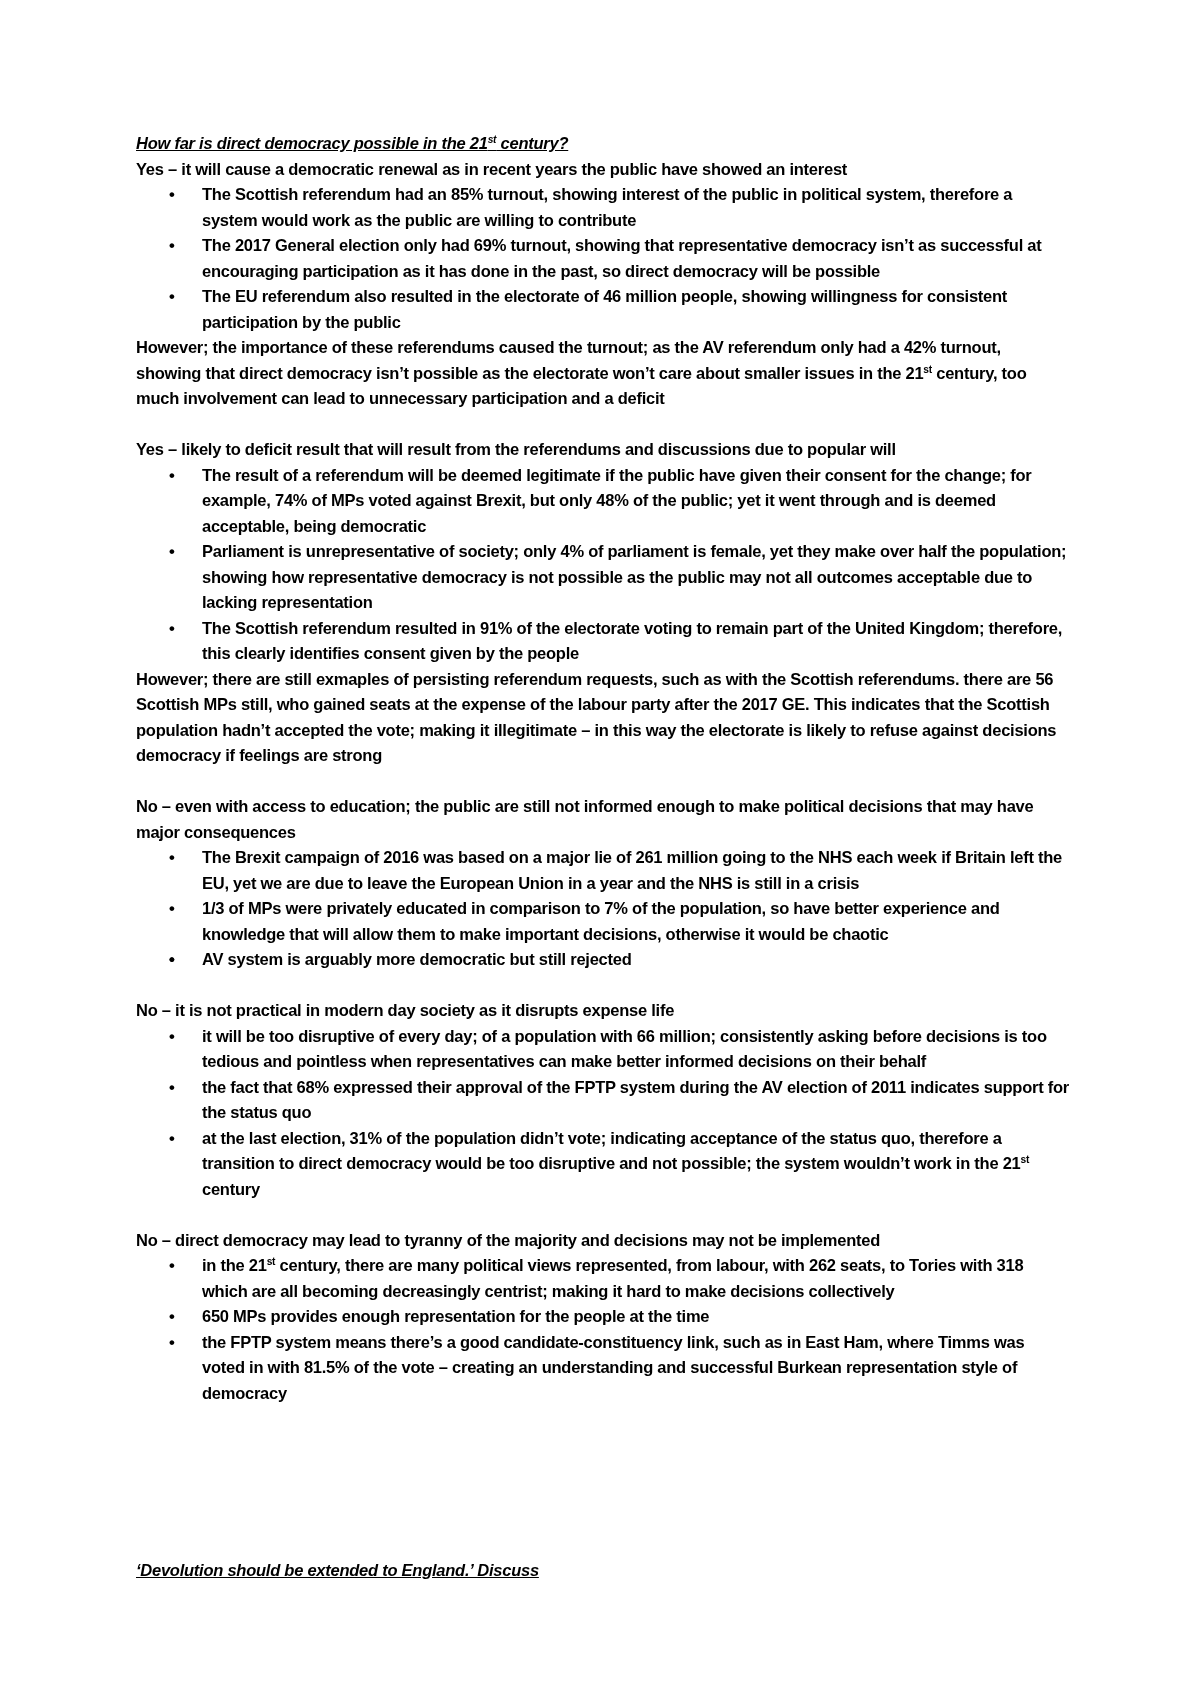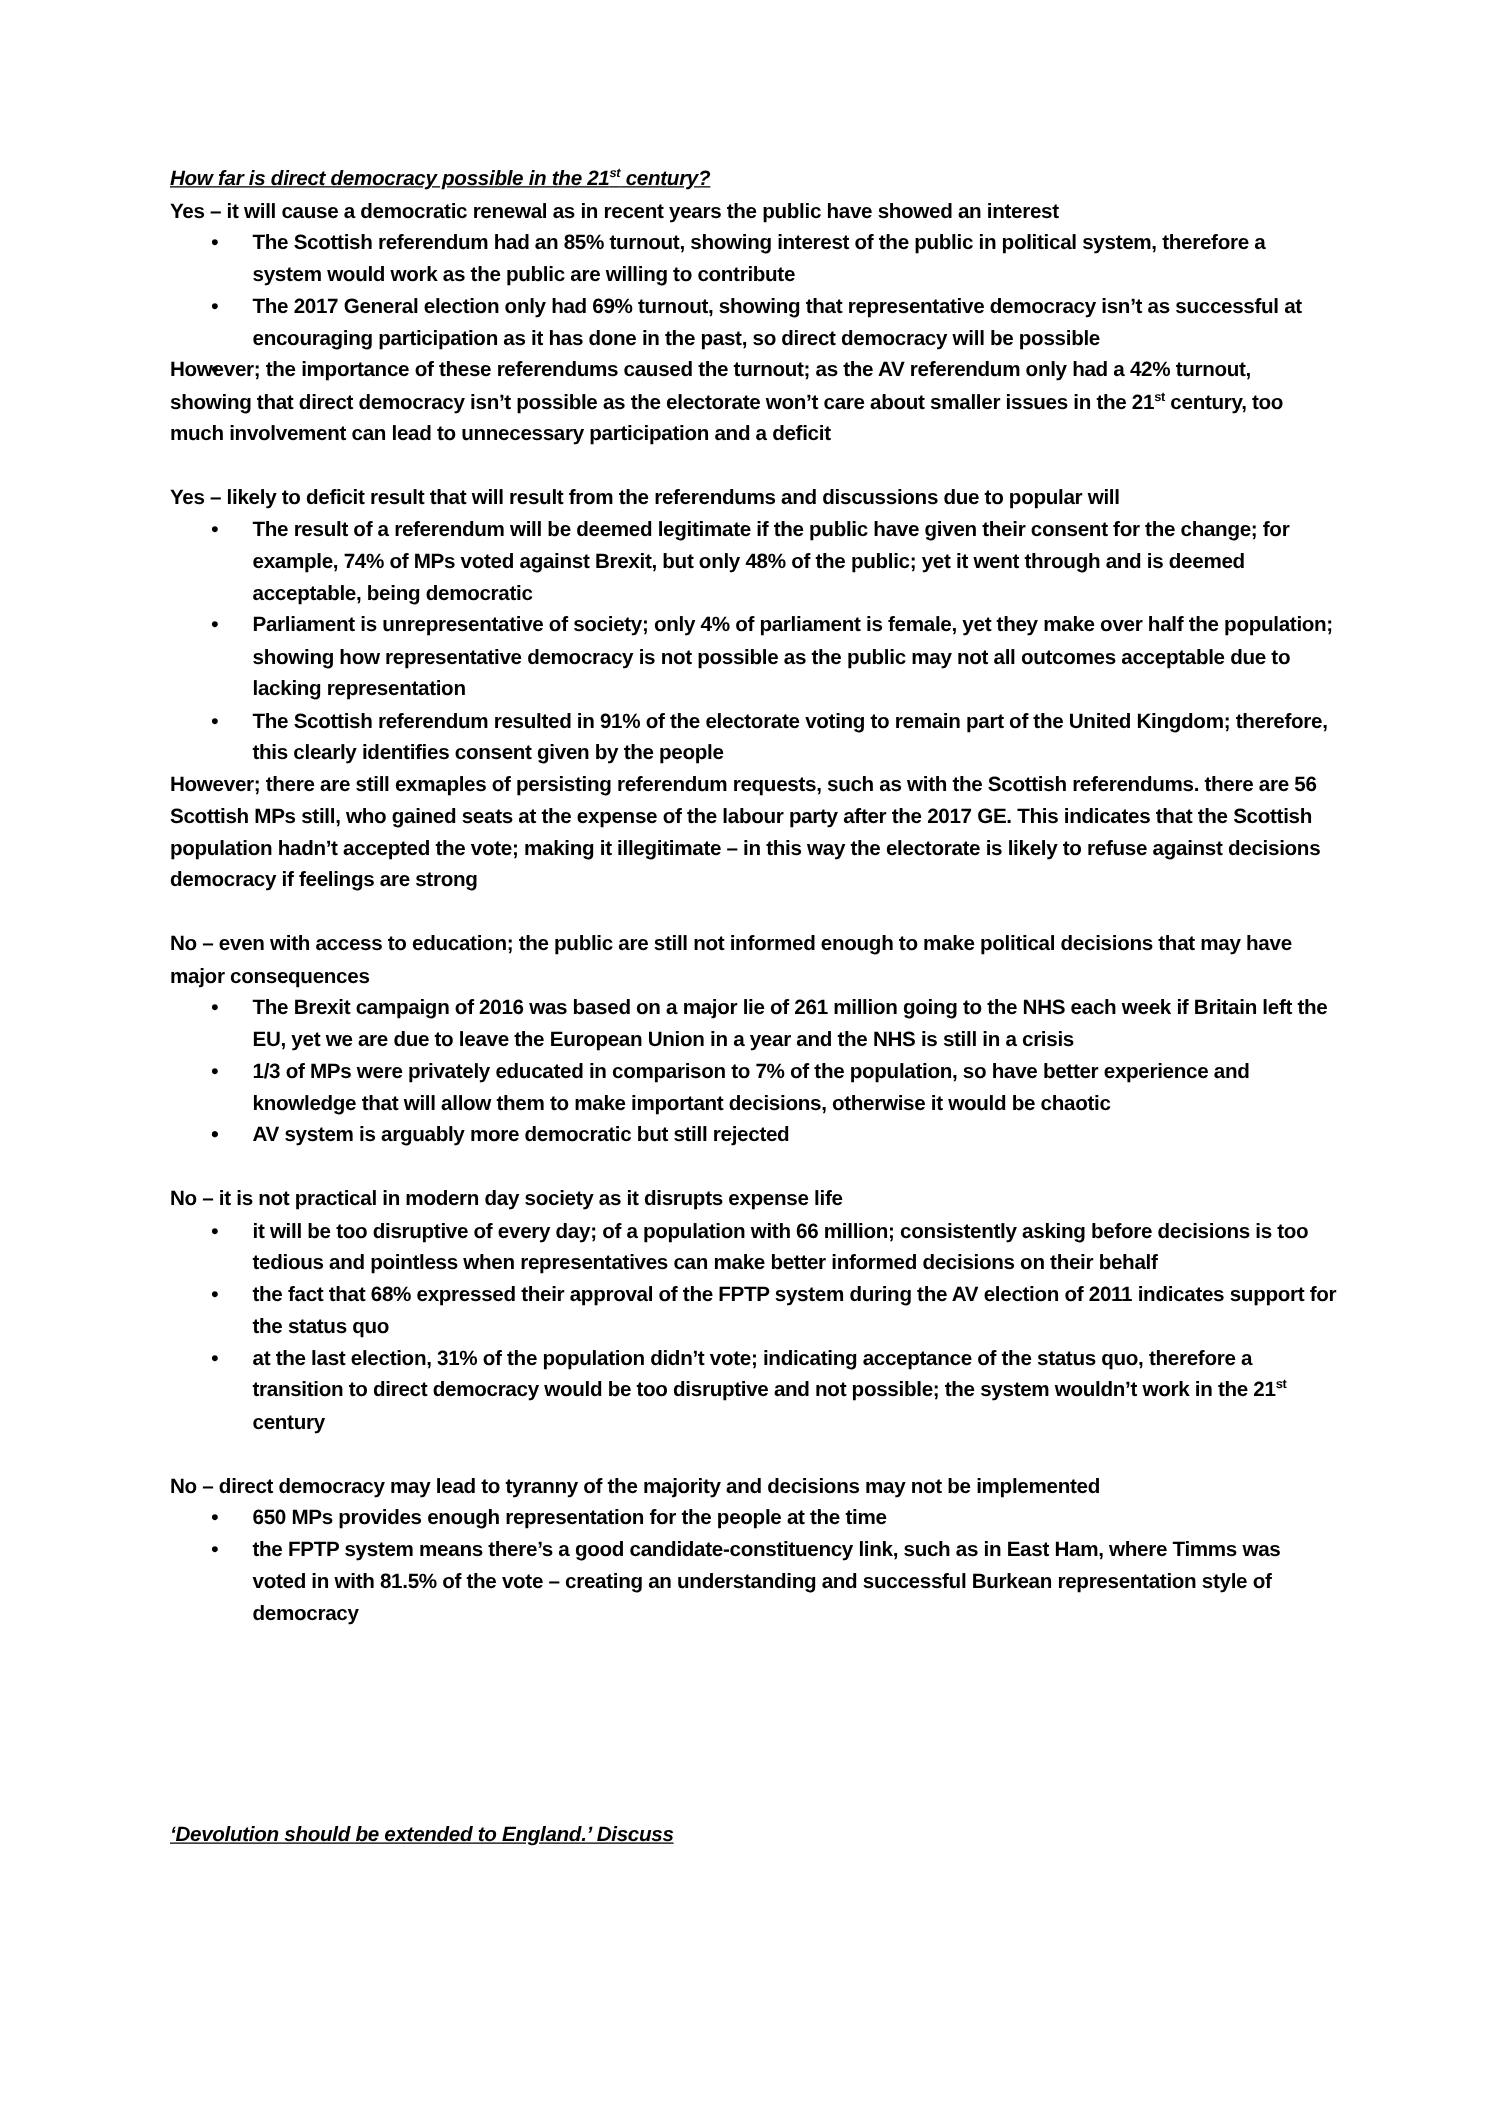--- a/index.html
+++ b/index.html
@@ -63,20 +63,21 @@
     <div class="bullet">
       <span class="dot"></span>
       <span>The Scottish referendum had an 85% turnout, showing interest of the public in political system, therefore a system would work as the public are willing to contribute</span>
     </div>
     <div class="bullet">
       <span class="dot"></span>
       <span>The 2017 General election only had 69% turnout, showing that representative democracy isn’t as successful at encouraging participation as it has done in the past, so direct democracy will be possible</span>
     </div>
     <div class="bullet">
       <span class="dot"></span>
+      <span>The EU referendum also resulted in the electorate of 46 million people, showing willingness for consistent participation by the public</span>
     </div>
     <p class="counter">However; the importance of these referendums caused the turnout; as the AV referendum only had a 42% turnout, showing that direct democracy isn’t possible as the electorate won’t care about smaller issues in the 21<sup>st</sup> century, too much involvement can lead to unnecessary participation and a deficit</p>
   </section>
 
   <section class="sec">
     <p class="lead">Yes – likely to deficit result that will result from the referendums and discussions due to popular will</p>
     <div class="bullet">
       <span class="dot"></span>
       <span>The result of a referendum will be deemed legitimate if the public have given their consent for the change; for example, 74% of MPs voted against Brexit, but only 48% of the public; yet it went through and is deemed acceptable, being democratic</span>
     </div>
@@ -123,20 +124,24 @@
     <div class="bullet">
       <span class="dot"></span>
       <span>at the last election, 31% of the population didn’t vote; indicating acceptance of the status quo, therefore a transition to direct democracy would be too disruptive and not possible; the system wouldn’t work in the 21<sup>st</sup> century</span>
     </div>
   </section>
 
   <section class="sec">
     <p class="lead">No – direct democracy may lead to tyranny of the majority and decisions may not be implemented</p>
     <div class="bullet">
       <span class="dot"></span>
+      <span>in the 21<sup>st</sup> century, there are many political views represented, from labour, with 262 seats, to Tories with 318 which are all becoming decreasingly centrist; making it hard to make decisions collectively</span>
+    </div>
+    <div class="bullet">
+      <span class="dot"></span>
       <span>650 MPs provides enough representation for the people at the time</span>
     </div>
     <div class="bullet">
       <span class="dot"></span>
       <span>the FPTP system means there’s a good candidate-constituency link, such as in East Ham, where Timms was voted in with 81.5% of the vote – creating an understanding and successful Burkean representation style of democracy</span>
     </div>
   </section>
 
   <p class="footer">‘Devolution should be extended to England.’ Discuss</p>
 

